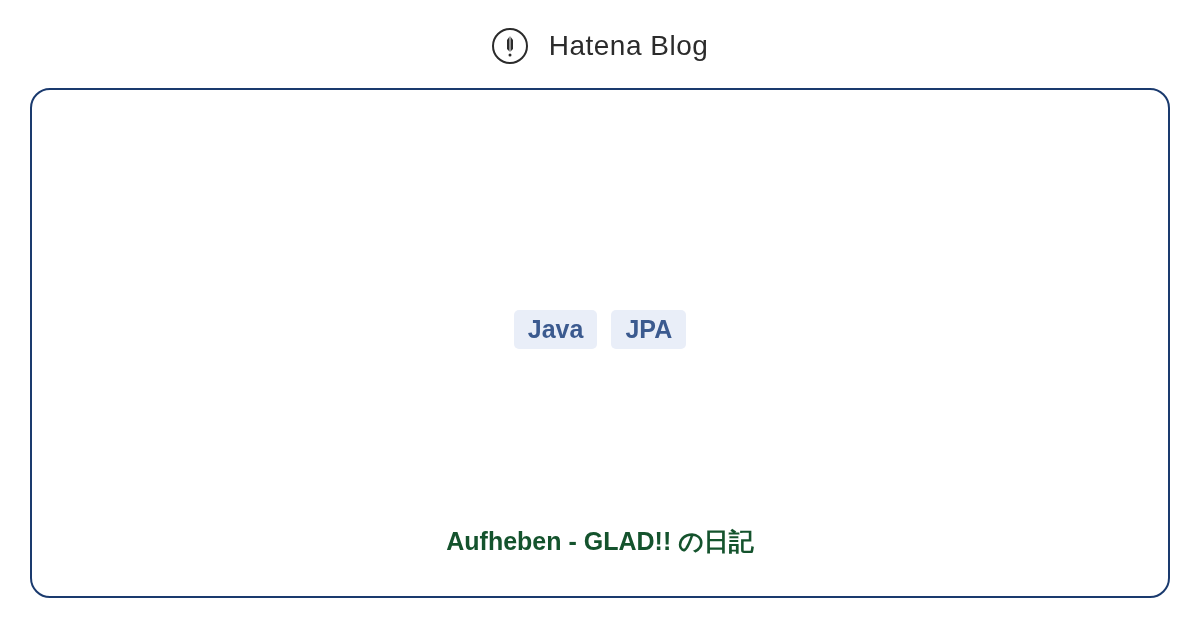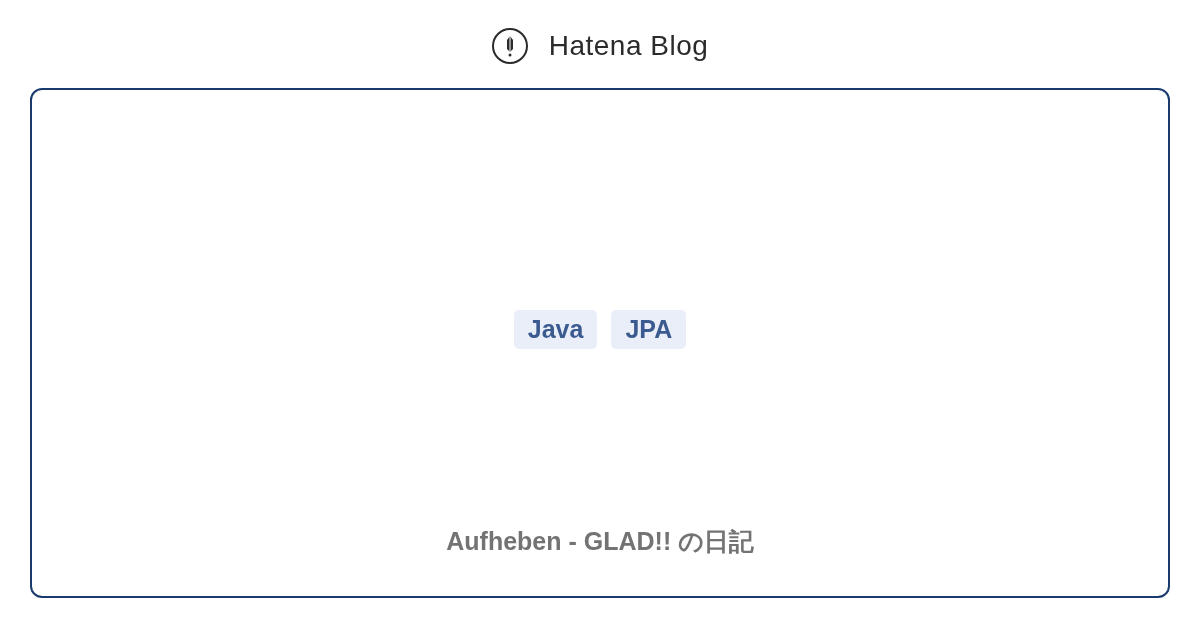--- a/index.html
+++ b/index.html
@@ -40,21 +40,21 @@
     .brand-text {
       font-size: 28px;
       font-weight: 500;
       color: #2b2b2b;
       letter-spacing: 0.5px;
     }
     .card {
       width: 1140px;
       height: 510px;
       border: 2px solid #1a3a6e;
-      border-radius: 12px;
+      border-radius: 20px;
       display: flex;
       flex-direction: row;
       align-items: center;
       justify-content: center;
       position: relative;
       padding: 40px;
     }
     .tags {
       display: flex;
       gap: 14px;
@@ -72,21 +72,21 @@
       color: #17365e;
       font-size: 49px;
       font-weight: 700;
       text-align: center;
       line-height: 1.45;
       letter-spacing: 0.5px;
     }
     .subtitle {
       position: absolute;
       bottom: 38px;
-      color: #737373;
+      color: #14532d;
       font-size: 25px;
       font-weight: 700;
       text-align: right;
     }
   </style>
 </head>
 <body>
 
 <div class="header">
   <div class="logo-circle">

